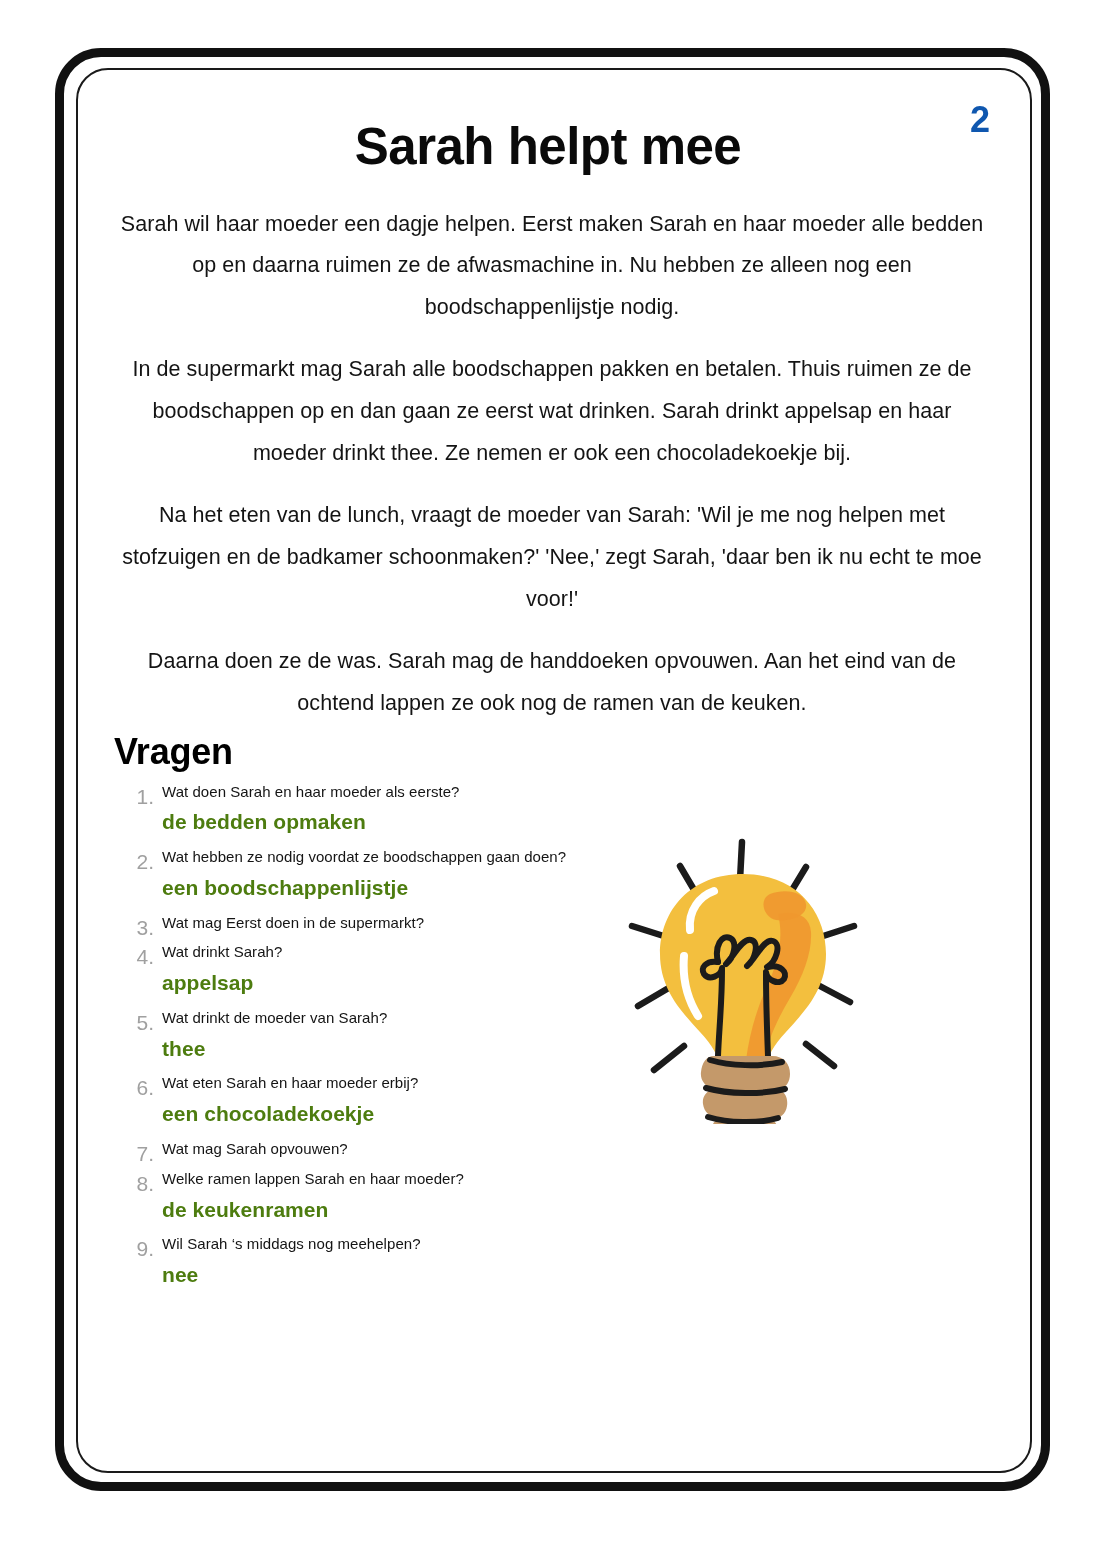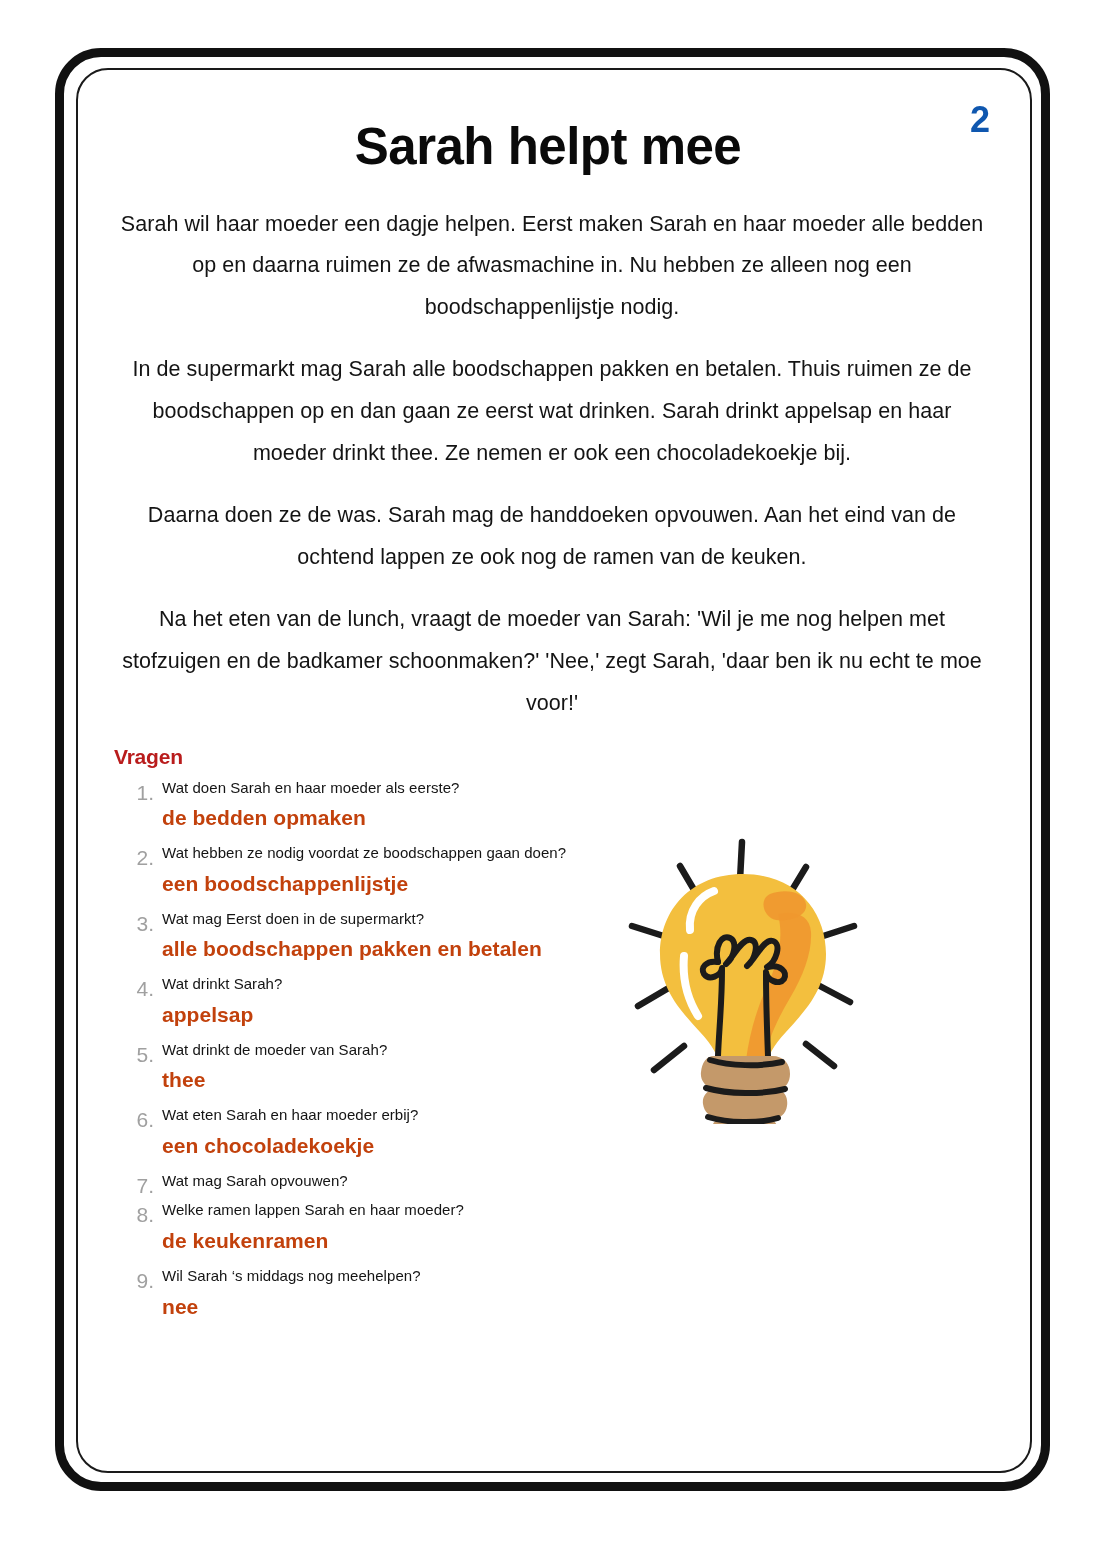--- a/index.html
+++ b/index.html
@@ -87,24 +87,24 @@
     font-size: 21.5px;
     color: #141414;
     line-height: 1.95;
     margin: 0 0 20px 0;
     letter-spacing: 0.05px;
     text-align: center;
   }
   .para:last-child { margin-bottom: 0; }
 
   .section-heading {
-    font-size: 21px;
+    font-size: 36px;
     font-weight: bold;
-    color: #b91c1c;
-    margin: 20px 0 6px 0;
+    color: #000000;
+    margin: 6px 0 6px 0;
     letter-spacing: -0.2px;
   }
 
   
   .qlist {
     margin: 0;
     padding: 0;
     list-style: none;
   }
   .qitem {
@@ -124,21 +124,21 @@
   }
   .qtext {
     font-size: 15px;
     color: #141414;
     line-height: 1.72;
     letter-spacing: 0.05px;
   }
   .qanswer {
     font-size: 21px;
     font-weight: bold;
-    color: #c2410c;
+    color: #4d7c0f;
     line-height: 1.7;
     letter-spacing: 0.05px;
   }
 
   
   .bulb {
     position: absolute;
     left: 618px;
     top: 834px;
     width: 250px;
@@ -156,22 +156,22 @@
 
   <div class="content">
 
     <div class="page-number">2</div>
 
     <h1 class="title">Sarah helpt mee</h1>
 
     <div class="body-text">
       <p class="para">Sarah wil haar moeder een dagje helpen. Eerst maken Sarah en haar moeder alle bedden op en daarna ruimen ze de afwasmachine in. Nu hebben ze alleen nog een boodschappenlijstje nodig.</p>
       <p class="para">In de supermarkt mag Sarah alle boodschappen pakken en betalen. Thuis ruimen ze de boodschappen op en dan gaan ze eerst wat drinken. Sarah drinkt appelsap en haar moeder drinkt thee. Ze nemen er ook een chocoladekoekje bij.</p>
+      <p class="para">Na het eten van de lunch, vraagt de moeder van Sarah: 'Wil je me nog helpen met stofzuigen en de badkamer schoonmaken?' 'Nee,' zegt Sarah, 'daar ben ik nu echt te moe voor!'</p>
       <p class="para">Daarna doen ze de was. Sarah mag de handdoeken opvouwen. Aan het eind van de ochtend lappen ze ook nog de ramen van de keuken.</p>
-      <p class="para">Na het eten van de lunch, vraagt de moeder van Sarah: 'Wil je me nog helpen met stofzuigen en de badkamer schoonmaken?' 'Nee,' zegt Sarah, 'daar ben ik nu echt te moe voor!'</p>
     </div>
 
     <h2 class="section-heading">Vragen</h2>
 
     <ol class="qlist">
 
       <li class="qitem">
         <span class="qnum">1.</span>
         <div class="qtext">Wat doen Sarah en haar moeder als eerste?</div>
         <div class="qanswer">de bedden opmaken</div>
@@ -179,21 +179,20 @@
 
       <li class="qitem">
         <span class="qnum">2.</span>
         <div class="qtext">Wat hebben ze nodig voordat ze boodschappen gaan doen?</div>
         <div class="qanswer">een boodschappenlijstje</div>
       </li>
 
       <li class="qitem">
         <span class="qnum">3.</span>
         <div class="qtext">Wat mag Eerst doen in de supermarkt?</div>
-        <div class="qanswer">alle boodschappen pakken en betalen</div>
       </li>
 
       <li class="qitem">
         <span class="qnum">4.</span>
         <div class="qtext">Wat drinkt Sarah?</div>
         <div class="qanswer">appelsap</div>
       </li>
 
       <li class="qitem">
         <span class="qnum">5.</span>

